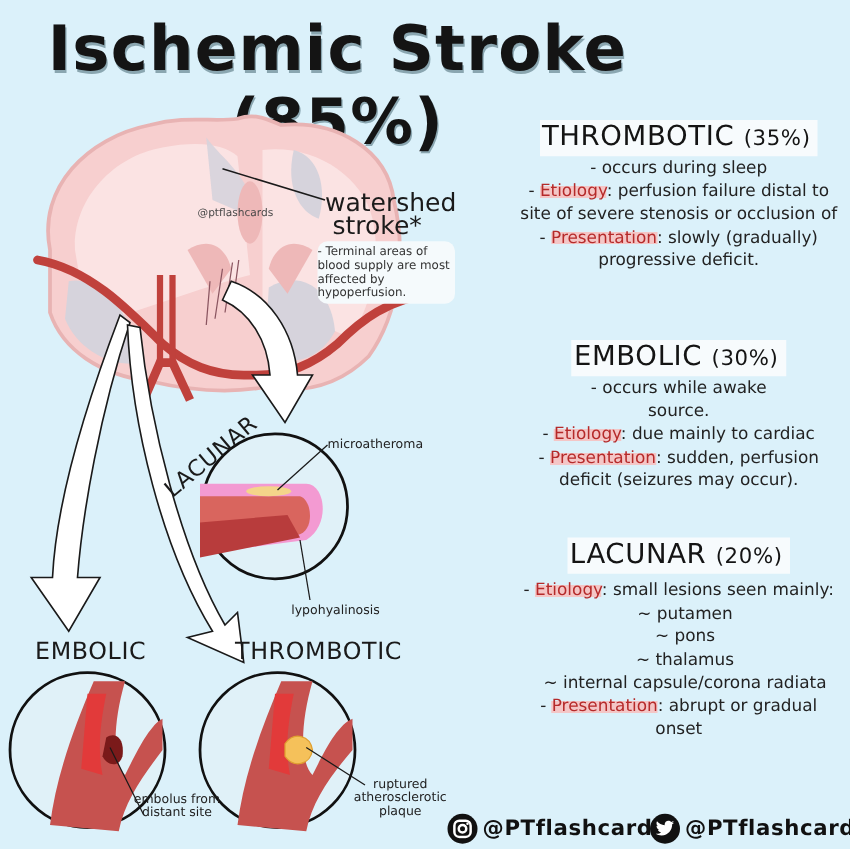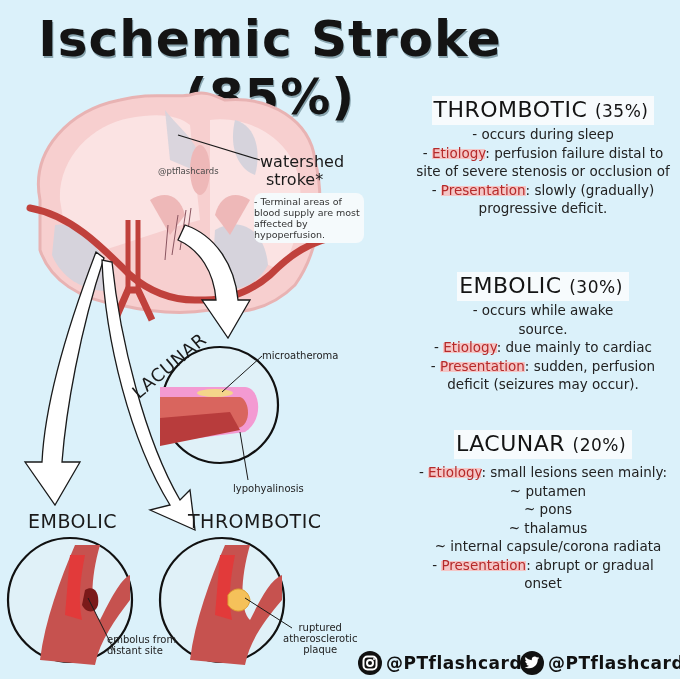--- a/index.html
+++ b/index.html
@@ -8,21 +8,21 @@
   .section{position:absolute;left:393px;width:300px;text-align:center;}
   .sec-head{display:inline-block;background:#f7fbfd;font-size:22px;line-height:28px;padding:0 6px 0 2px;color:#141414;letter-spacing:0.5px;}
   .sec-head .pct{font-size:17px;}
   .line{font-size:13.5px;line-height:18.5px;color:#222;white-space:nowrap;}
   .hl{background:linear-gradient(transparent 25%, #f4c6c6 25%, #f4c6c6 85%, transparent 85%);color:#b52a2a;}
   .sub{padding-left:10px;}
   .svg-wrap{position:absolute;left:0;top:0;}
   .lbl{position:absolute;font-size:10px;color:#222;white-space:nowrap;}
   .big-lbl{position:absolute;font-size:19px;color:#1a1a1a;letter-spacing:0.5px;white-space:nowrap;}
   .note{position:absolute;left:254px;top:193px;width:110px;background:#f5fafc;border-radius:8px;padding:3px 0;font-size:9.5px;line-height:11px;color:#333;}
-  .watershed{position:absolute;left:260px;top:153px;font-size:16px;line-height:18px;color:#1a1a1a;}
+  .watershed{position:absolute;left:260px;top:153px;font-size:20px;line-height:18px;color:#1a1a1a;}
   .social{position:absolute;top:651px;display:flex;align-items:center;font-size:17px;font-weight:bold;color:#111;letter-spacing:0.5px;}
   .soc-icon{width:24px;height:24px;border-radius:50%;background:#111;display:inline-flex;align-items:center;justify-content:center;margin-right:4px;}
   .watermark{position:absolute;left:158px;top:166px;font-size:8.5px;color:#4a4a4a;}
 </style>
 </head>
 <body>
 
 <div class="title">Ischemic Stroke (85%)</div>
 
 <svg class="svg-wrap" width="680" height="679" viewBox="0 0 680 679">
@@ -88,21 +88,21 @@
 </div>
 <div class="note">- Terminal areas of blood supply are most affected by hypoperfusion.</div>
 
 <div class="big-lbl" style="left:124px;top:355px;transform:rotate(-40deg);font-size:18px;">LACUNAR</div>
 <div class="lbl" style="left:262px;top:350px;">microatheroma</div>
 <div class="lbl" style="left:233px;top:483px;">lypohyalinosis</div>
 
 <div class="big-lbl" style="left:28px;top:510px;">EMBOLIC</div>
 <div class="big-lbl" style="left:188px;top:510px;">THROMBOTIC</div>
 
-<div class="lbl" style="left:107px;top:634px;text-align:left;line-height:11px;">
+<div class="lbl" style="left:107px;top:634px;text-align:center;line-height:11px;">
   <div>embolus from</div>
   <div>distant site</div>
 </div>
 <div class="lbl" style="left:283px;top:622px;text-align:center;line-height:11px;">
   <div>ruptured</div>
   <div>atherosclerotic</div>
   <div>plaque</div>
 </div>
 
 <div class="section" style="top:96px;">

